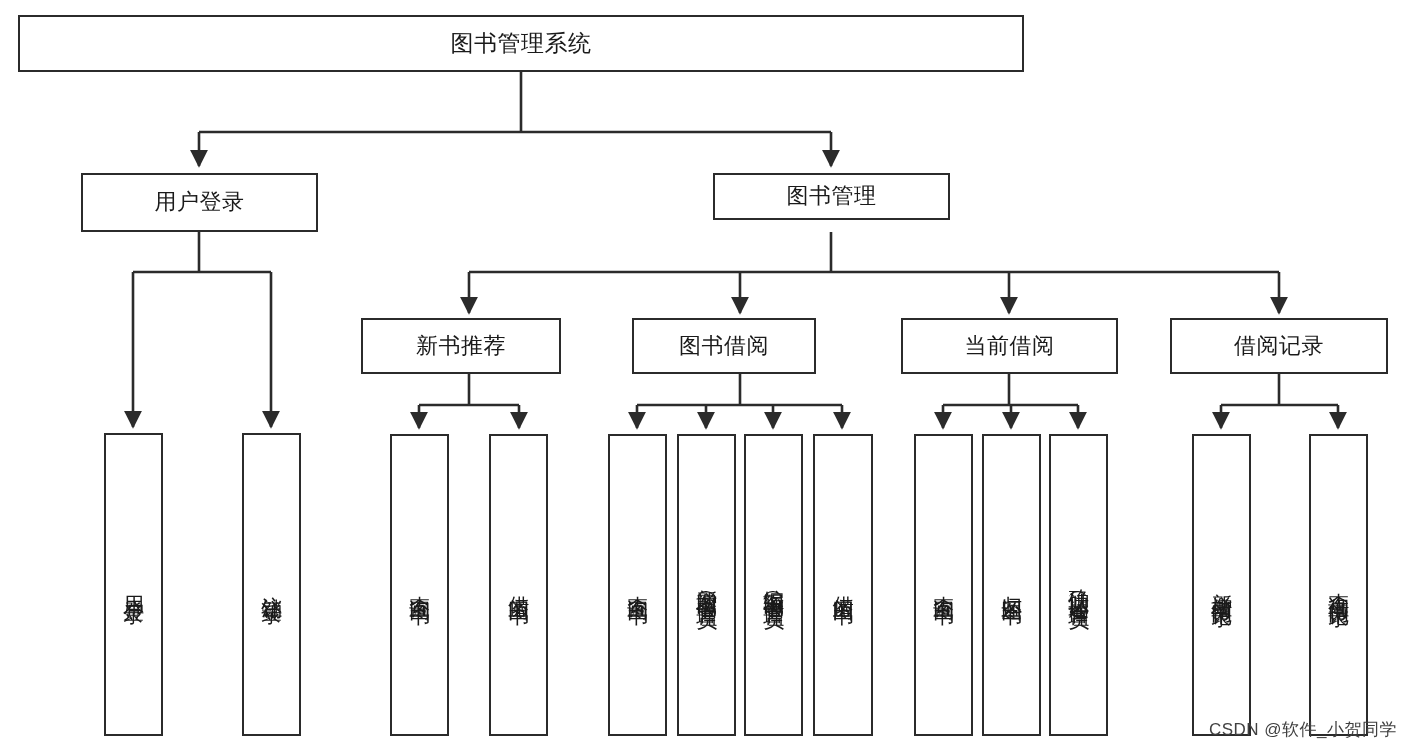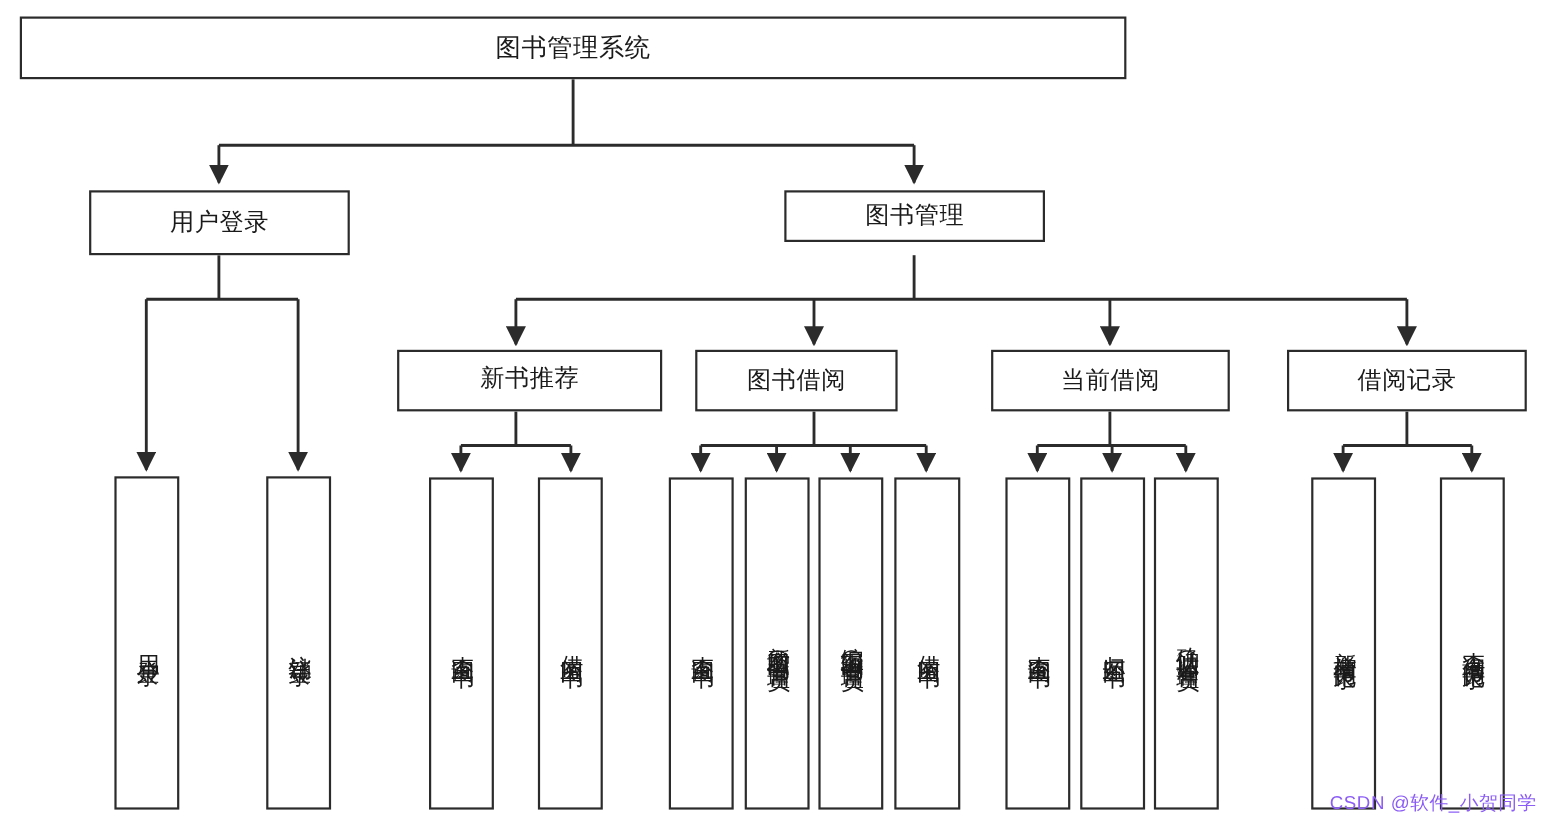--- a/index.html
+++ b/index.html
@@ -63,21 +63,21 @@
     font-size: 21px;
     line-height: 1.08;
     letter-spacing: 3px;
     max-height: 100%;
   }
   #watermark {
     position: absolute;
     right: 8px;
     bottom: 6px;
     font-size: 17px;
-    color: #8b5cf6;
+    color: #404040;
     letter-spacing: 0.5px;
     z-index: 5;
     white-space: nowrap;
   }
 </style>
 </head>
 <body>
 
 <div id="diagram-root">
 
@@ -135,21 +135,21 @@
     <span class="node-label">图书管理系统</span>
   </div>
 
   <div class="node horiz" style="left:81px; top:173px; width:237px; height:59px;">
     <span class="node-label">用户登录</span>
   </div>
   <div class="node horiz" style="left:713px; top:173px; width:237px; height:47px;">
     <span class="node-label">图书管理</span>
   </div>
 
-  <div class="node horiz" style="left:361px; top:318px; width:241px; height:56px;font-family:Liberation Mono, monospace;">
+  <div class="node horiz" style="left:361px; top:318px; width:200px; height:56px;">
     <span class="node-label">新书推荐</span>
   </div>
   <div class="node horiz" style="left:632px; top:318px; width:184px; height:56px;">
     <span class="node-label">图书借阅</span>
   </div>
   <div class="node horiz" style="left:1170px; top:318px; width:218px; height:56px;">
     <span class="node-label">借阅记录</span>
   </div>
   <div class="node horiz" style="left:901px; top:318px; width:217px; height:56px;">
     <span class="node-label">当前借阅</span>

